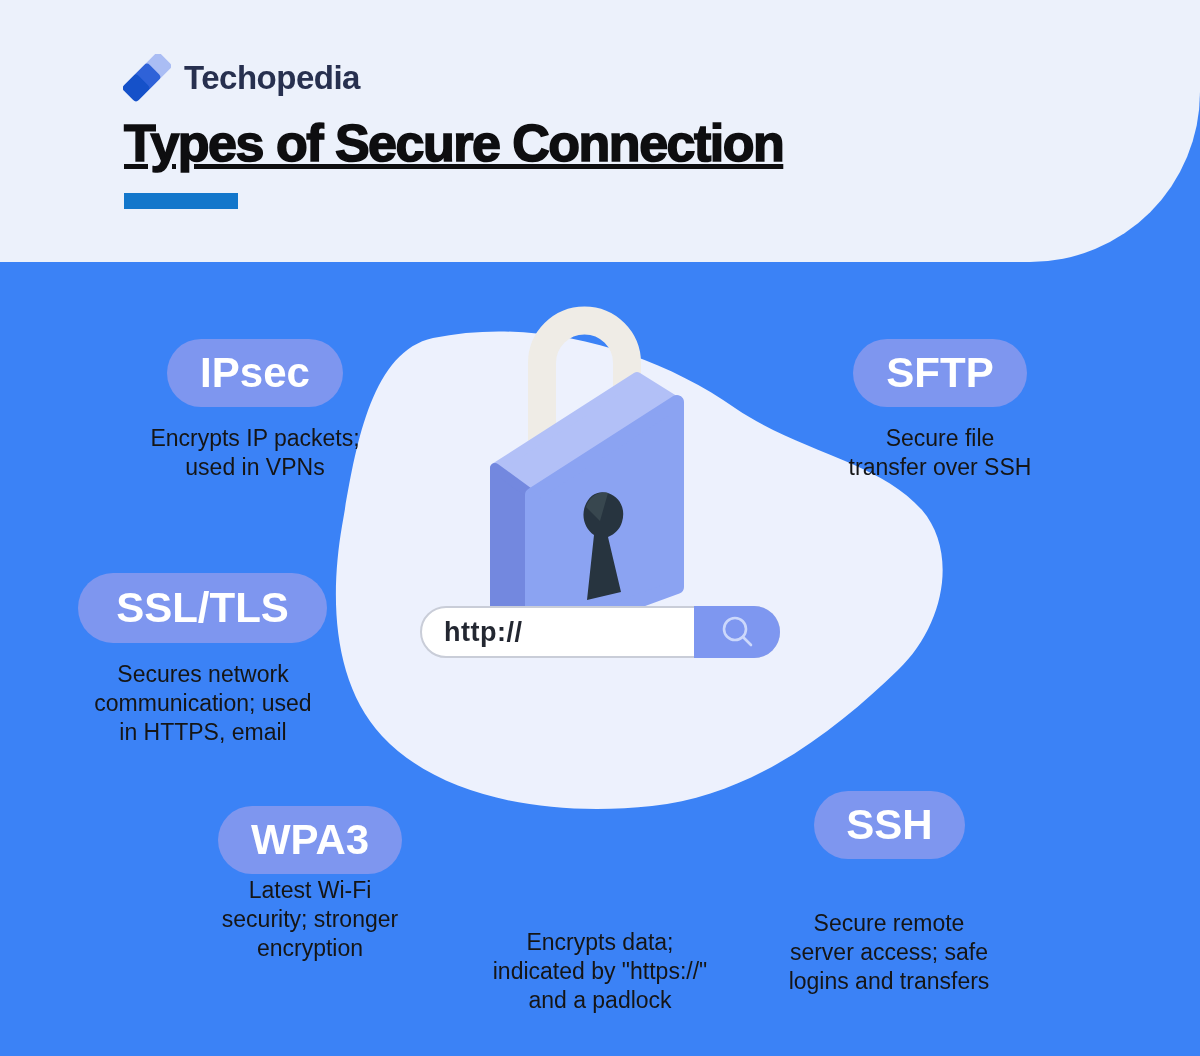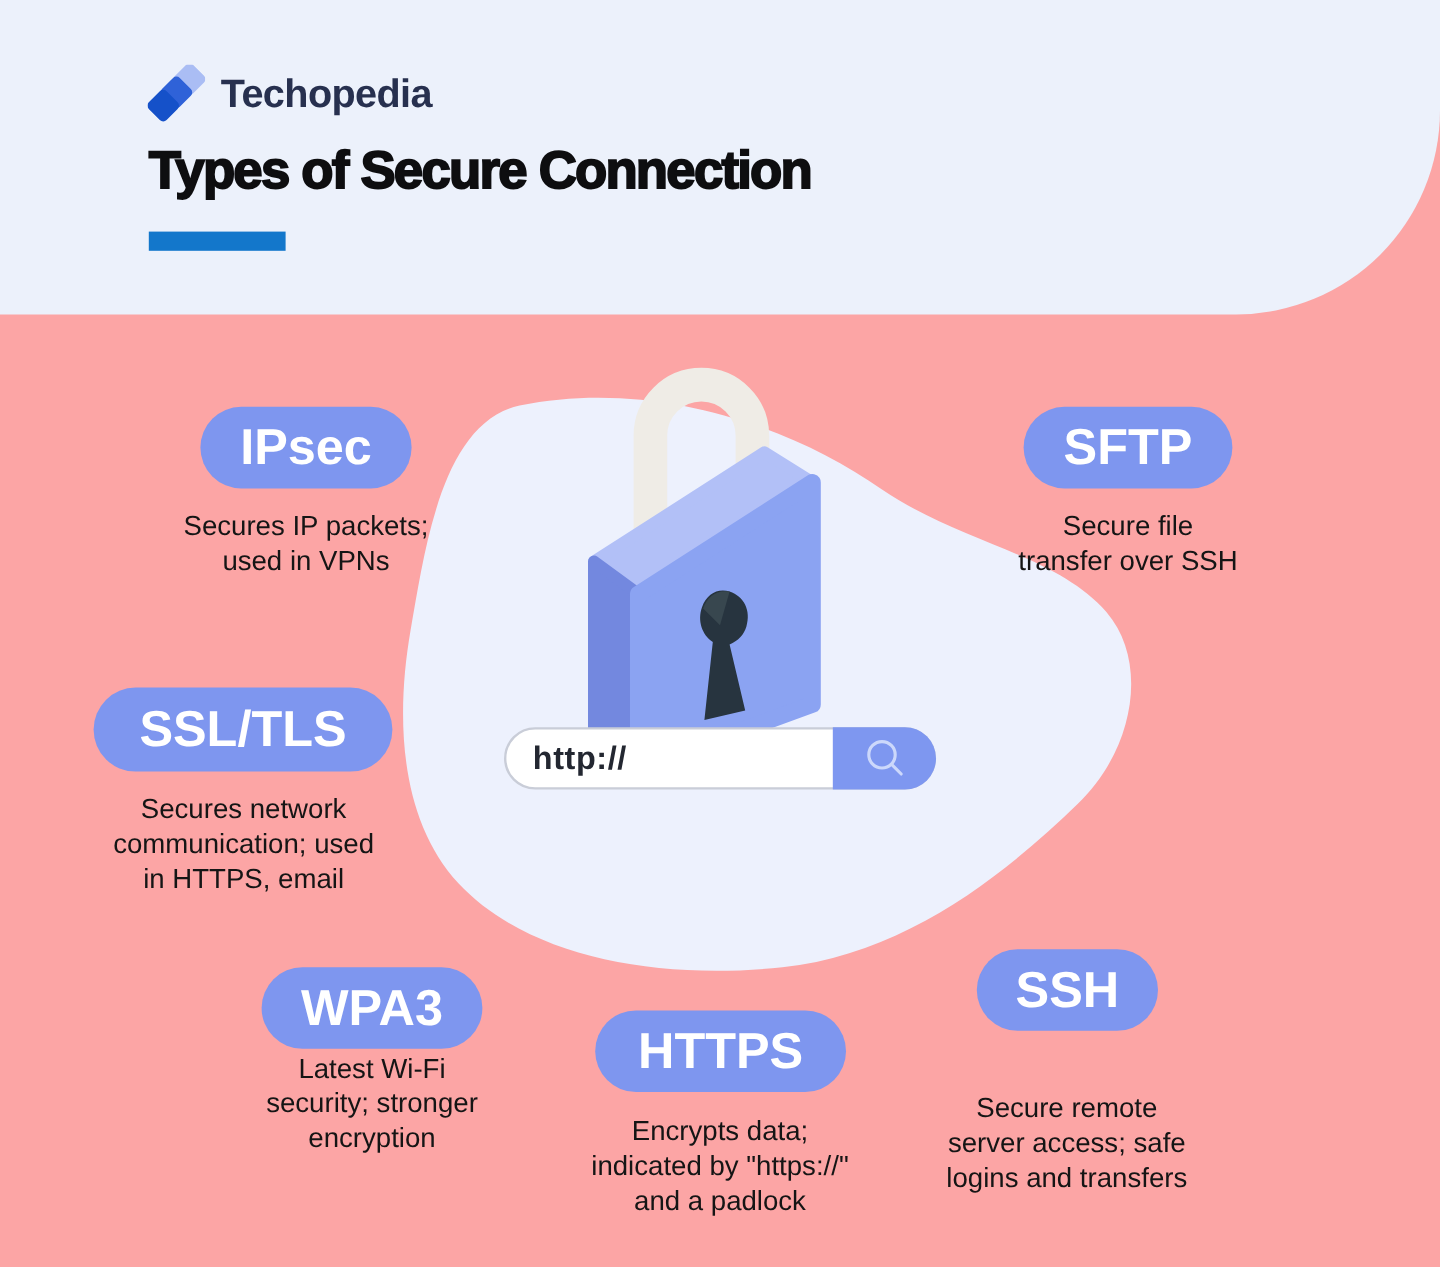--- a/index.html
+++ b/index.html
@@ -1,30 +1,30 @@
 <!DOCTYPE html>
 <html><head>
 <meta charset="utf-8">
 <style>
   html,body{margin:0;padding:0;background:#ffffff;}
   .stage{
-    position:relative;width:1200px;height:1056px;background:#fca5a5;overflow:hidden;
+    position:relative;width:1200px;height:1056px;background:#3b82f6;overflow:hidden;
     font-family:"Liberation Sans", sans-serif;
   }
   
   .band{
     position:absolute;left:0;top:0;width:1200px;height:262px;
     background:#ecf1fb;border-bottom-right-radius:170px;
   }
   .brand{position:absolute;left:123px;top:54px;display:flex;align-items:center;gap:13px;}
   .brand-word{font-size:33px;font-weight:bold;color:#27304f;letter-spacing:-0.5px;}
   .title{
     position:absolute;left:124px;top:106px;line-height:74px;
-    font-size:44px;font-weight:bold;color:#0e0e10;letter-spacing:-1.5px;
-    -webkit-text-stroke:1.6px #0e0e10;white-space:nowrap;
+    font-size:52px;font-weight:bold;color:#0e0e10;letter-spacing:-1.5px;
+    -webkit-text-stroke:1.6px #0e0e10;white-space:nowrap;text-decoration:underline;
   }
   .title-underline{position:absolute;left:124px;top:193px;width:114px;height:16px;background:#1377cb;}
   
   .blob-svg{position:absolute;left:0;top:0;}
   .lock-svg{position:absolute;left:470px;top:295px;}
   
   .searchbar{
     position:absolute;left:420px;top:606px;width:360px;height:52px;box-sizing:border-box;
     background:#ffffff;border:2px solid #c9cdd8;border-radius:27px;text-decoration:underline;
   }
@@ -106,39 +106,38 @@
     <span class="search-text">http://</span>
     <div class="search-btn">
       <svg width="36" height="36" viewBox="0 0 36 36">
         <circle cx="16" cy="15" r="11" fill="none" stroke="#ccd8fb" stroke-width="2.6"></circle>
         <line x1="24" y1="23" x2="32" y2="31" stroke="#ccd8fb" stroke-width="2.6" stroke-linecap="round"></line>
       </svg>
     </div>
   </div>
 
   <div class="pill pill-ipsec">IPsec</div>
-  <div class="desc desc-ipsec">Secures IP packets;
+  <div class="desc desc-ipsec">Encrypts IP packets;
 used in VPNs</div>
 
   <div class="pill pill-sftp">SFTP</div>
   <div class="desc desc-sftp">Secure file
 transfer over SSH</div>
 
   <div class="pill pill-ssltls">SSL/TLS</div>
   <div class="desc desc-ssltls">Secures network
 communication; used
 in HTTPS, email</div>
 
 
   <div class="pill pill-wpa3">WPA3</div>
   <div class="desc desc-wpa3">Latest Wi-Fi
 security; stronger
 encryption</div>
 
-  <div class="pill pill-https">HTTPS</div>
   <div class="desc desc-https">Encrypts data;
 indicated by "https://"
 and a padlock</div>
 
   <div class="pill pill-ssh">SSH</div>
   <div class="desc desc-ssh">Secure remote
 server access; safe
 logins and transfers</div>
 
 </div>

